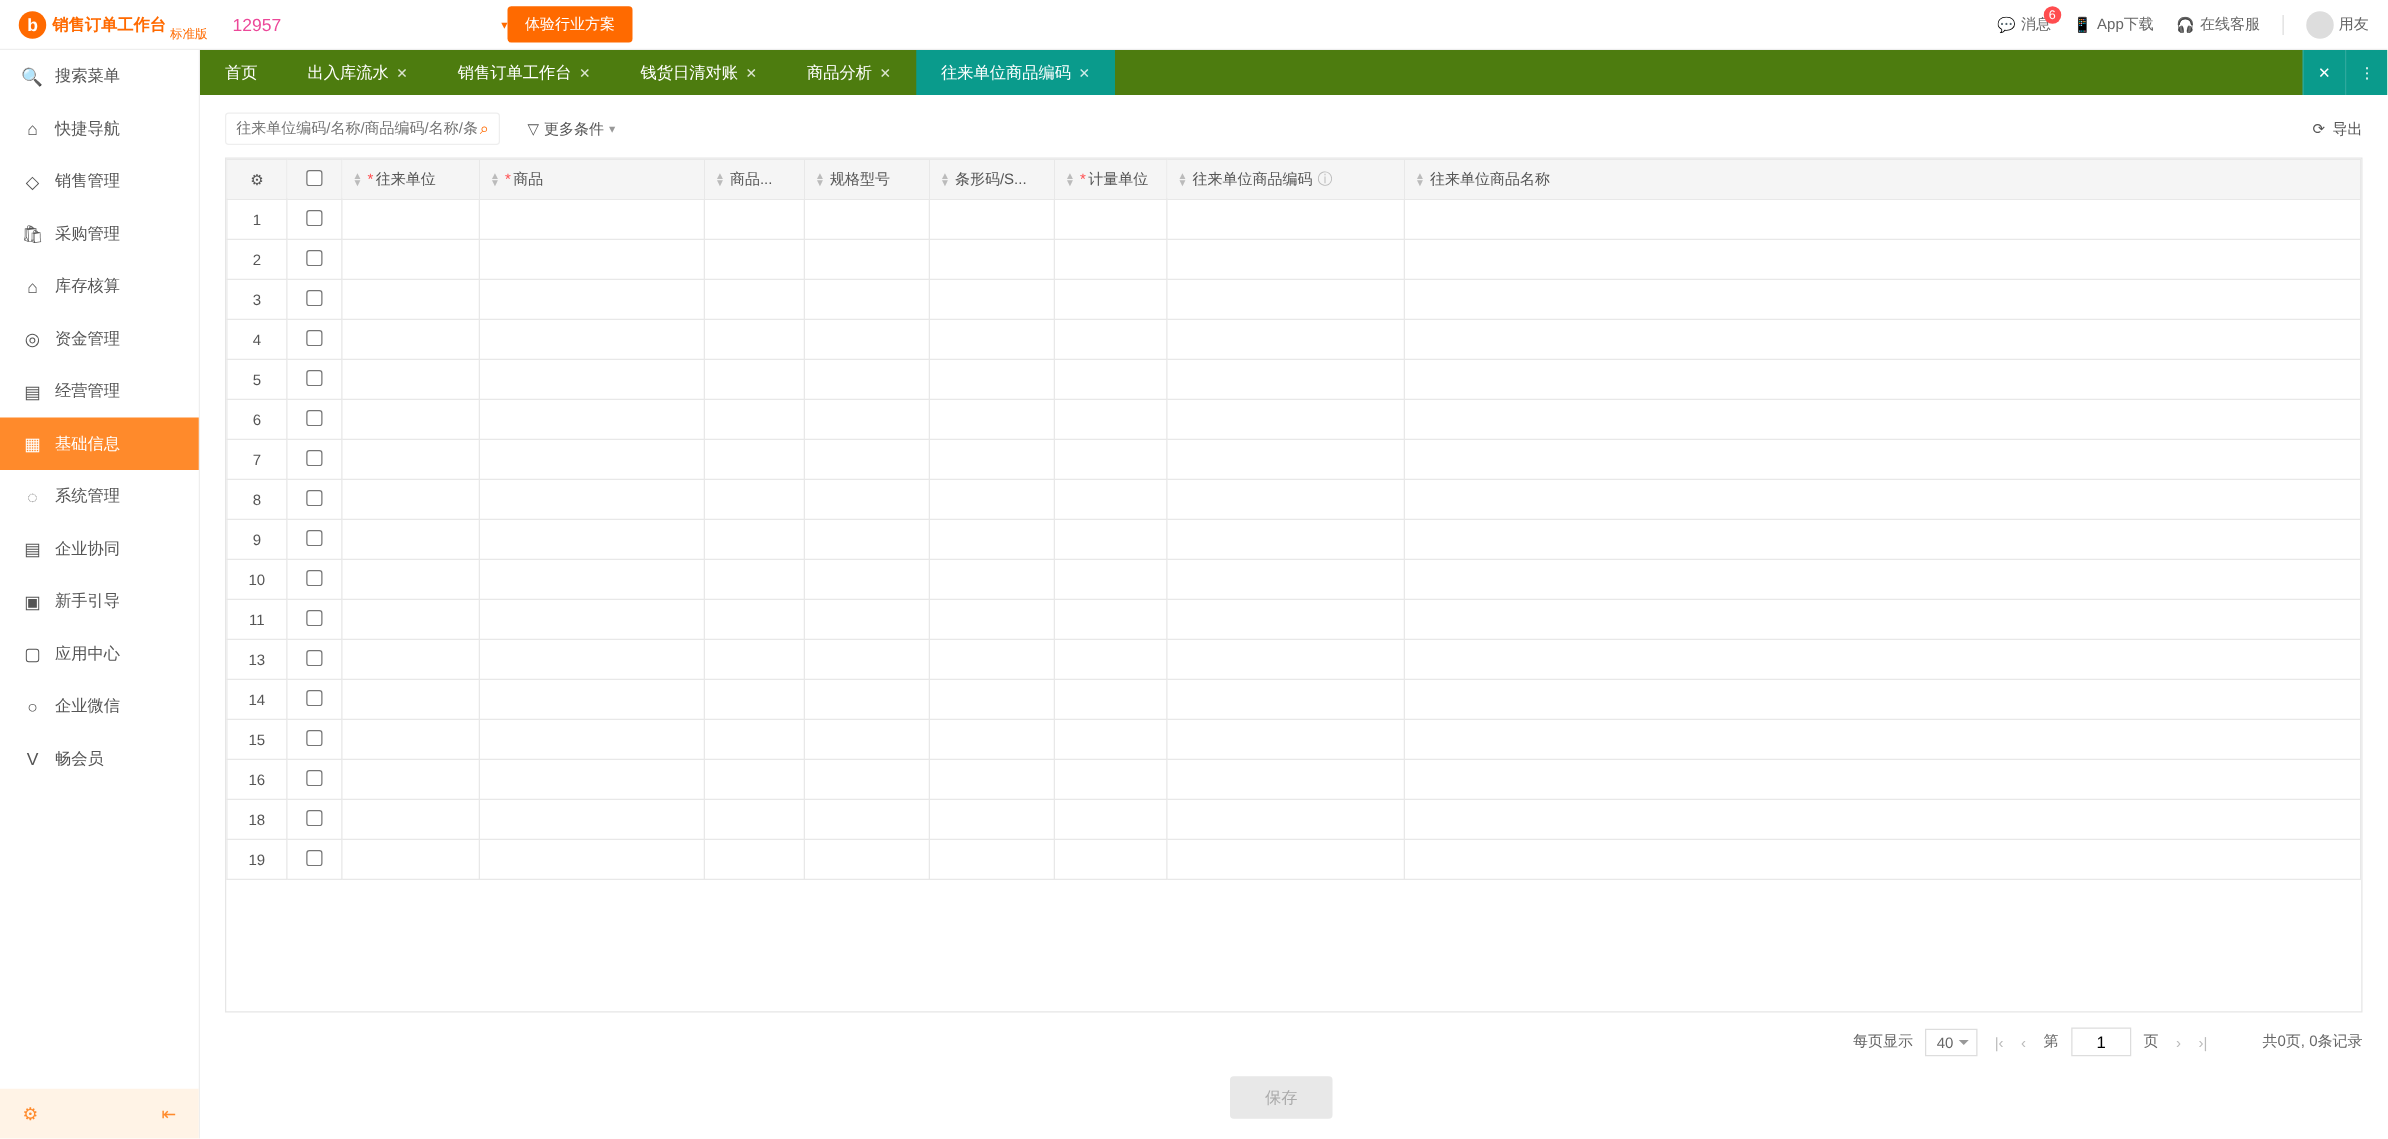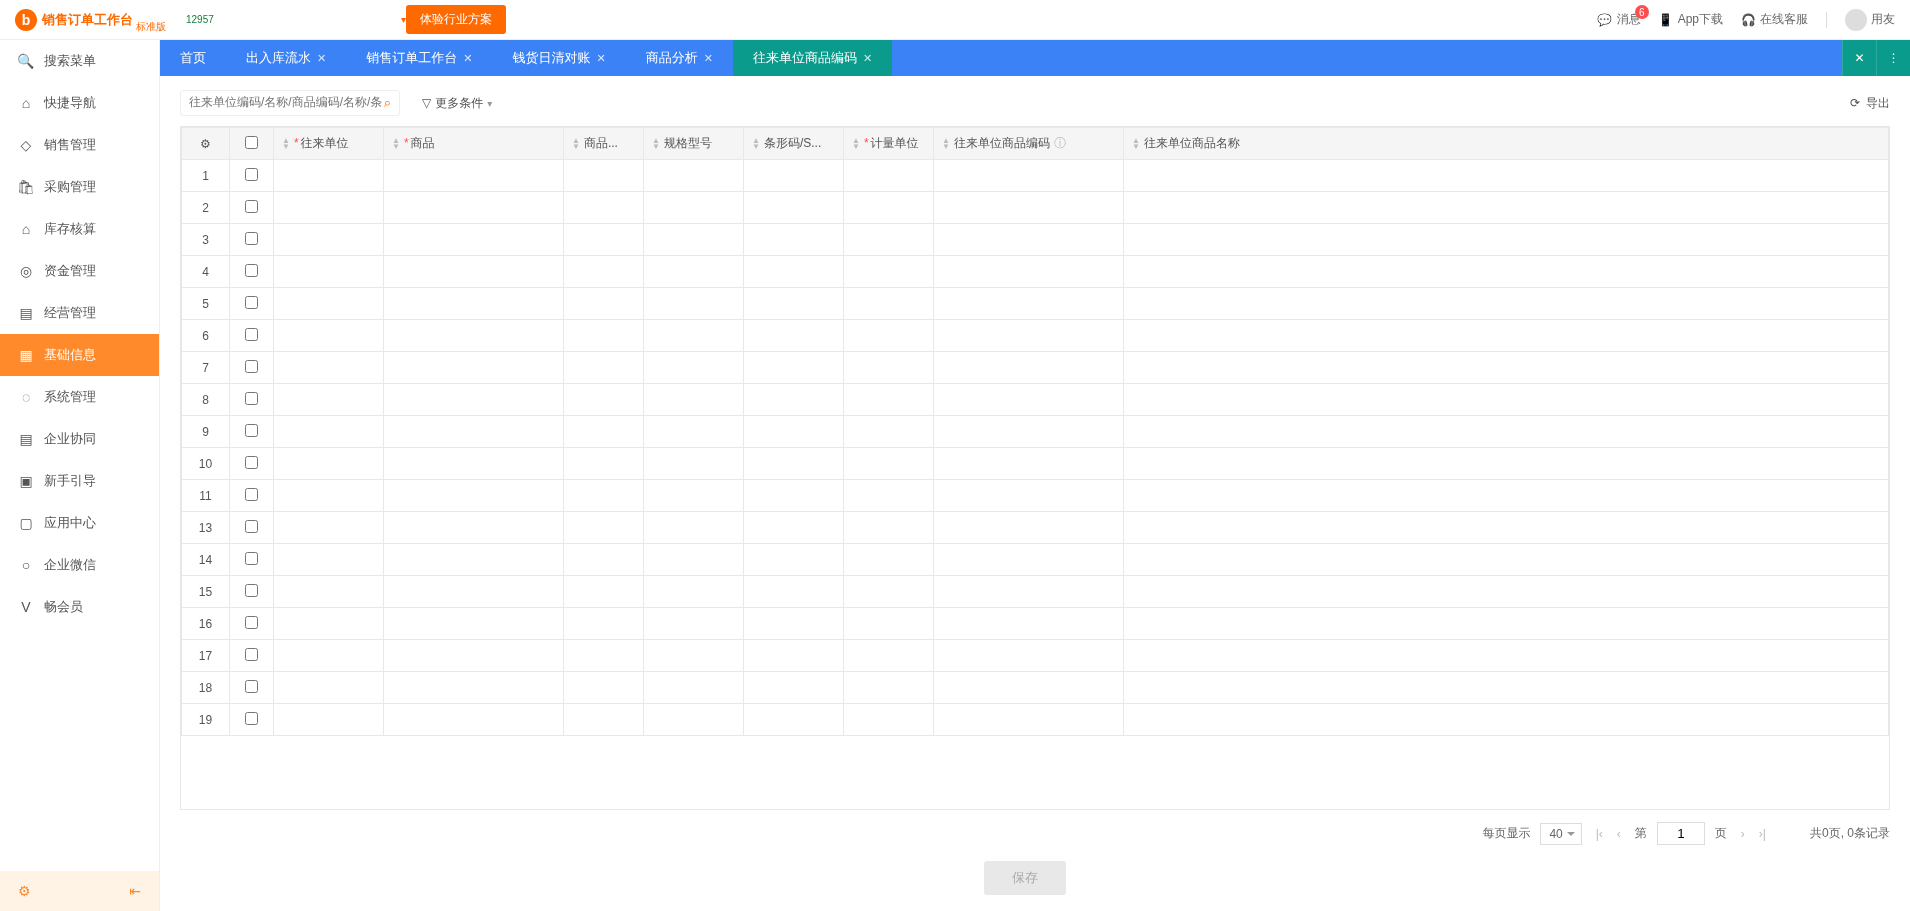--- a/index.html
+++ b/index.html
@@ -4,38 +4,38 @@
 <style>
 *{box-sizing:border-box;margin:0;padding:0;font-family:"Microsoft YaHei",Arial,sans-serif}
 body{background:#fff;font-size:12px;color:#333}
 .app{display:flex;flex-direction:column;height:911px;width:1910px;overflow:hidden}
 .topbar{height:40px;display:flex;align-items:center;padding:0 15px;border-bottom:1px solid #eee}
 .logo{display:flex;align-items:center;gap:5px;margin-right:20px}
 .logo-icon{width:22px;height:22px;background:#ff6a00;border-radius:50%;color:#fff;display:flex;align-items:center;justify-content:center;font-weight:bold;font-size:14px}
 .logo-text{color:#ff6a00;font-size:13px;font-weight:bold}
 .logo-sub{color:#ff6a00;font-size:10px;margin-left:-2px;margin-top:14px}
 .tenant-select{display:flex;align-items:center;gap:8px;min-width:220px}
-.tenant-id{color:#15803d;font-size:10px}
+.tenant-id{color:#ec4899;font-size:14px}
 .chevron-down{color:#ff6a00;font-size:10px;margin-left:auto}
 .btn-orange{background:#ff6a00;color:#fff;border:none;padding:6px 14px;border-radius:3px;font-size:12px;cursor:pointer}
 .topbar-right{margin-left:auto;display:flex;align-items:center;gap:18px;color:#666}
 .topbar-item{display:flex;align-items:center;gap:4px;cursor:pointer;position:relative}
 .badge{position:absolute;top:-6px;right:-8px;background:#ff4d4f;color:#fff;border-radius:8px;font-size:10px;min-width:14px;height:14px;display:flex;align-items:center;justify-content:center;padding:0 3px}
 .divider-v{width:1px;height:16px;background:#ddd}
 .avatar{width:22px;height:22px;background:#ddd;border-radius:50%}
 .body{display:flex;flex:1;overflow:hidden}
 .sidebar{width:160px;background:#fff;border-right:1px solid #eee;display:flex;flex-direction:column}
 .side-item{display:flex;align-items:center;gap:10px;padding:12px 18px;color:#555;cursor:pointer;font-size:13px}
 .side-item.active{background:#ff8a2b;color:#fff}
 .side-icon{width:16px;height:16px;display:flex;align-items:center;justify-content:center;font-size:14px}
 .sidebar-footer{margin-top:auto;height:40px;background:#fff3e6;display:flex;align-items:center;justify-content:space-between;padding:0 18px}
 .gear-icon{color:#ff8a2b;font-size:14px}
 .collapse-icon{color:#ff8a2b;font-size:14px}
 .main{flex:1;display:flex;flex-direction:column;overflow:hidden}
-.tabs{height:36px;background:#3b82f6;display:flex;align-items:center;color:#fff;position:relative}
+.tabs{height:36px;background:#4d7c0f;display:flex;align-items:center;color:#fff;position:relative}
 .tab{padding:0 20px;height:100%;display:flex;align-items:center;gap:6px;cursor:pointer;font-size:13px}
 .tab.active{background:#0a9b8c}
 .tab-close{font-size:11px;opacity:.8}
 .tabs-tools{margin-left:auto;display:flex;align-items:center;height:100%}
 .tabs-tool{width:34px;height:100%;display:flex;align-items:center;justify-content:center;background:#0a9b8c;cursor:pointer;border-left:1px solid rgba(255,255,255,.15)}
 .content{flex:1;padding:14px 20px 0 20px;display:flex;flex-direction:column;overflow:hidden;background:#fff}
 .toolbar{display:flex;align-items:center;gap:22px;margin-bottom:10px}
 .search-box{display:flex;align-items:flex-start;border:1px solid #eee;border-radius:3px;padding:4px 8px;width:220px}
 .search-input{border:none;outline:none;flex:1;font-size:12px;color:#999}
 .search-icon{color:#ff6a00;font-size:13px}
@@ -432,32 +432,20 @@
                   <td></td>
                   <td></td>
                   <td></td>
                   <td></td>
                   <td></td>
                   <td></td>
                   <td></td>
                   <td></td>
                 </tr>
                 <tr>
-                  <td class="row-num">17</td>
-                  <td class="chk"><input type="checkbox" style=""></td>
-                  <td></td>
-                  <td></td>
-                  <td></td>
-                  <td></td>
-                  <td></td>
-                  <td></td>
-                  <td></td>
-                  <td></td>
-                </tr>
-                <tr>
                   <td class="row-num">18</td>
                   <td class="chk"><input type="checkbox" style=""></td>
                   <td></td>
                   <td></td>
                   <td></td>
                   <td></td>
                   <td></td>
                   <td></td>
                   <td></td>
                   <td></td>

